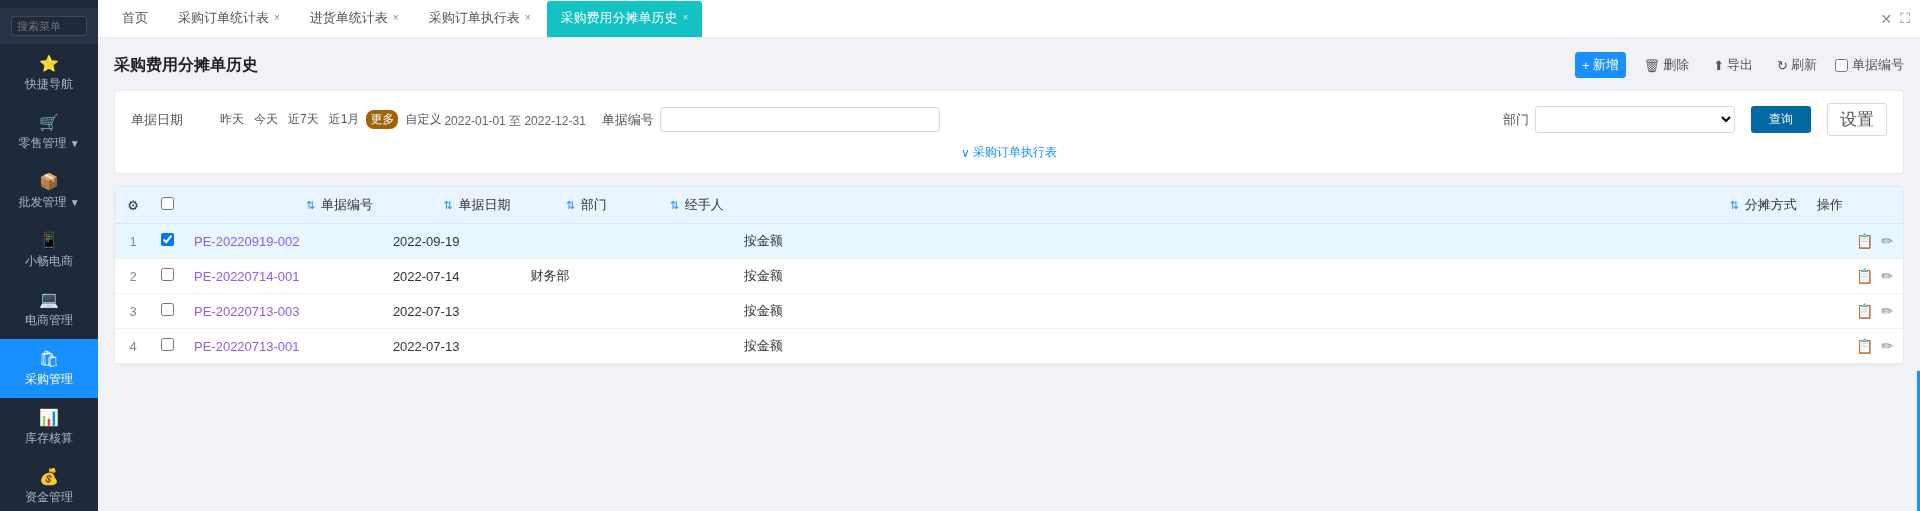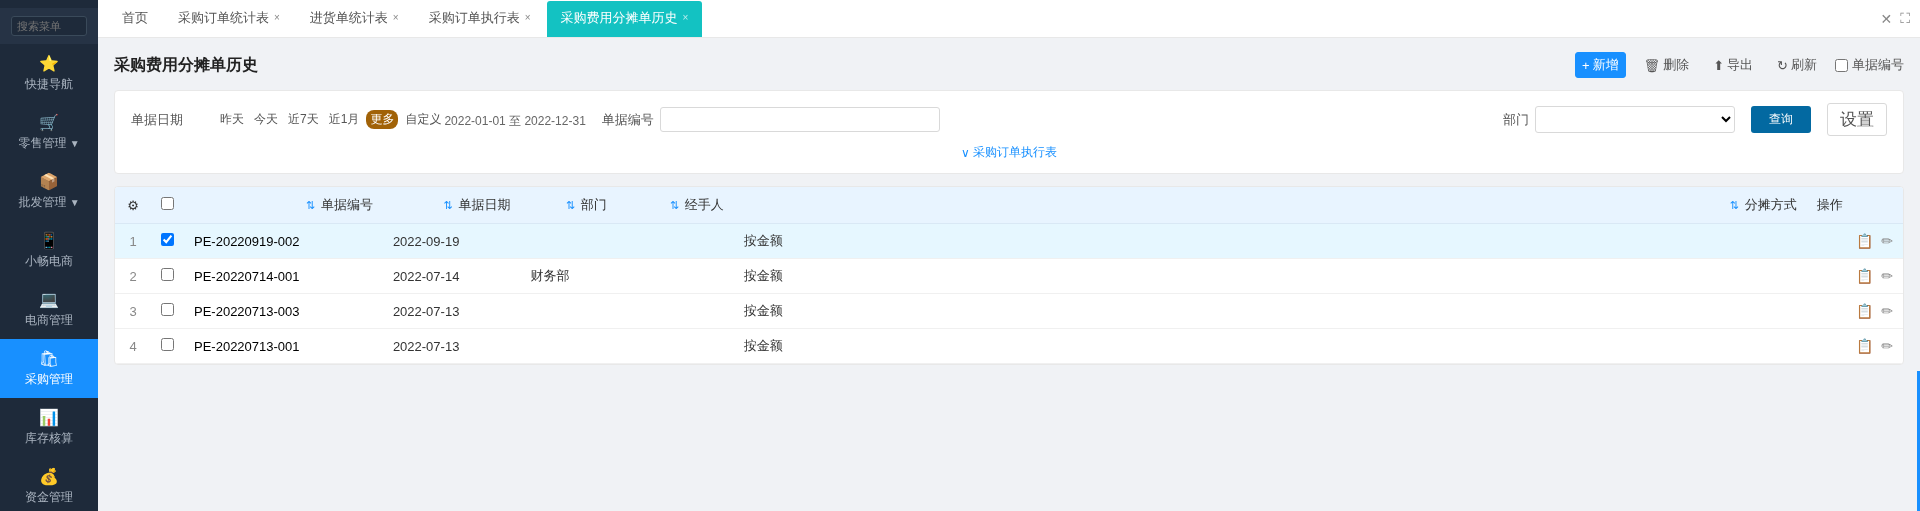--- a/index.html
+++ b/index.html
@@ -243,21 +243,21 @@
     }
     thead th .sort-icon { color: #1890ff; margin-right: 2px; font-size: 11px; }
     tbody tr {
       border-bottom: 1px solid #f0f0f0;
     }
     tbody tr.selected { background: #e6f7ff; }
     tbody td {
       padding: 8px 10px;
       color: #333;
     }
-    .link-text { color: #000000; cursor: pointer; }
+    .link-text { color: #8b5cf6; cursor: pointer; }
     .row-num { color: #888; text-align: center; width: 30px; }
     .col-checkbox { width: 30px; text-align: center; }
     .col-setting { width: 36px; text-align: center; }
     .ops-cell { text-align: right; white-space: nowrap; }
     .op-icon { cursor: pointer; color: #888; margin-left: 4px; font-size: 14px; }
 
     
     ::-webkit-scrollbar { width: 6px; height: 6px; }
     ::-webkit-scrollbar-thumb { background: #ccc; border-radius: 3px; }
   </style>

